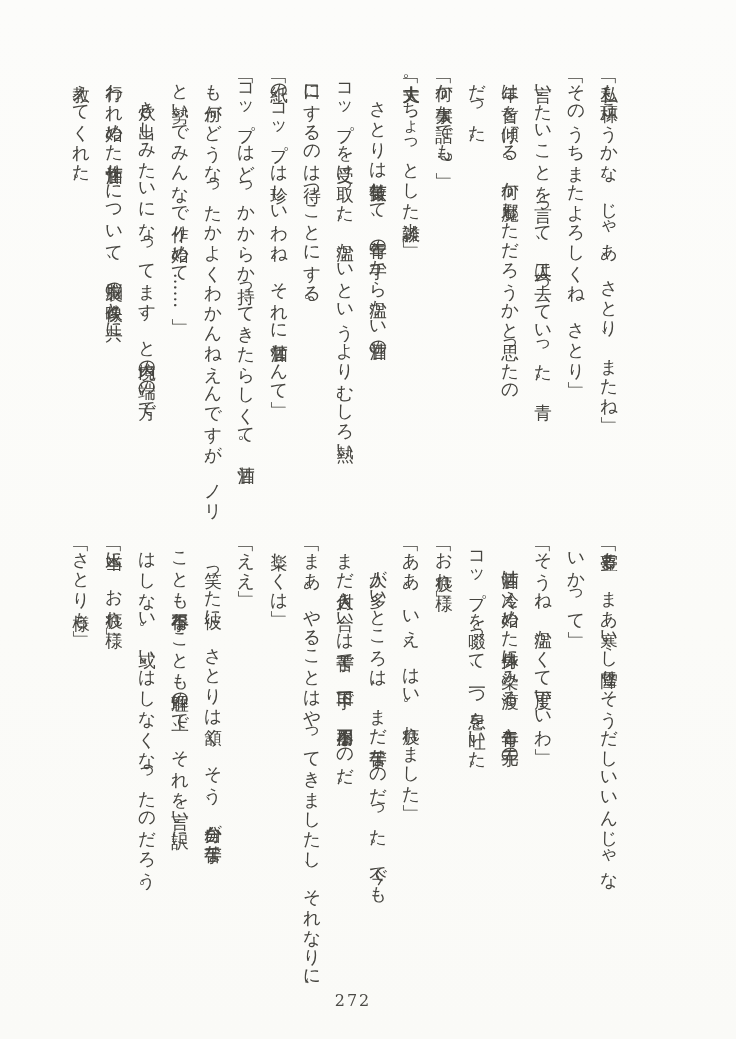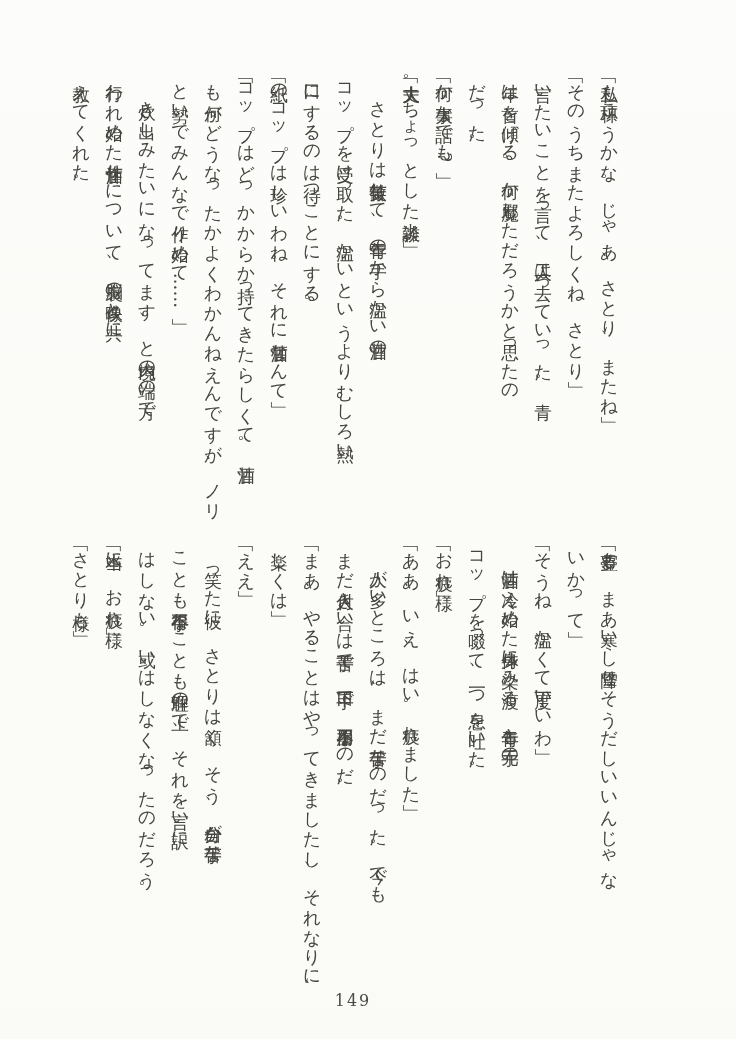--- a/index.html
+++ b/index.html
@@ -84,14 +84,14 @@
       <p>まだ人付き合いは苦手で、口下手で、不器用なのだ。</p>
       <p>「まあ、やることはやってきましたし、それなりに、</p>
       <p>楽しくは」</p>
       <p>「ええ」</p>
       <p>　笑った彼に、さとりは頷く。そう、自分が苦手な</p>
       <p>ことも不得手なことも理解の上で、それを言い訳に</p>
       <p>はしない。或いはしなくなったのだろう。</p>
       <p>「本当に、お疲れ様」</p>
       <p>「さとり様も」</p>
     </div>
-  <div class="pagenum">149</div>
+  <div class="pagenum">272</div>
 </div>
 
 </body></html>

